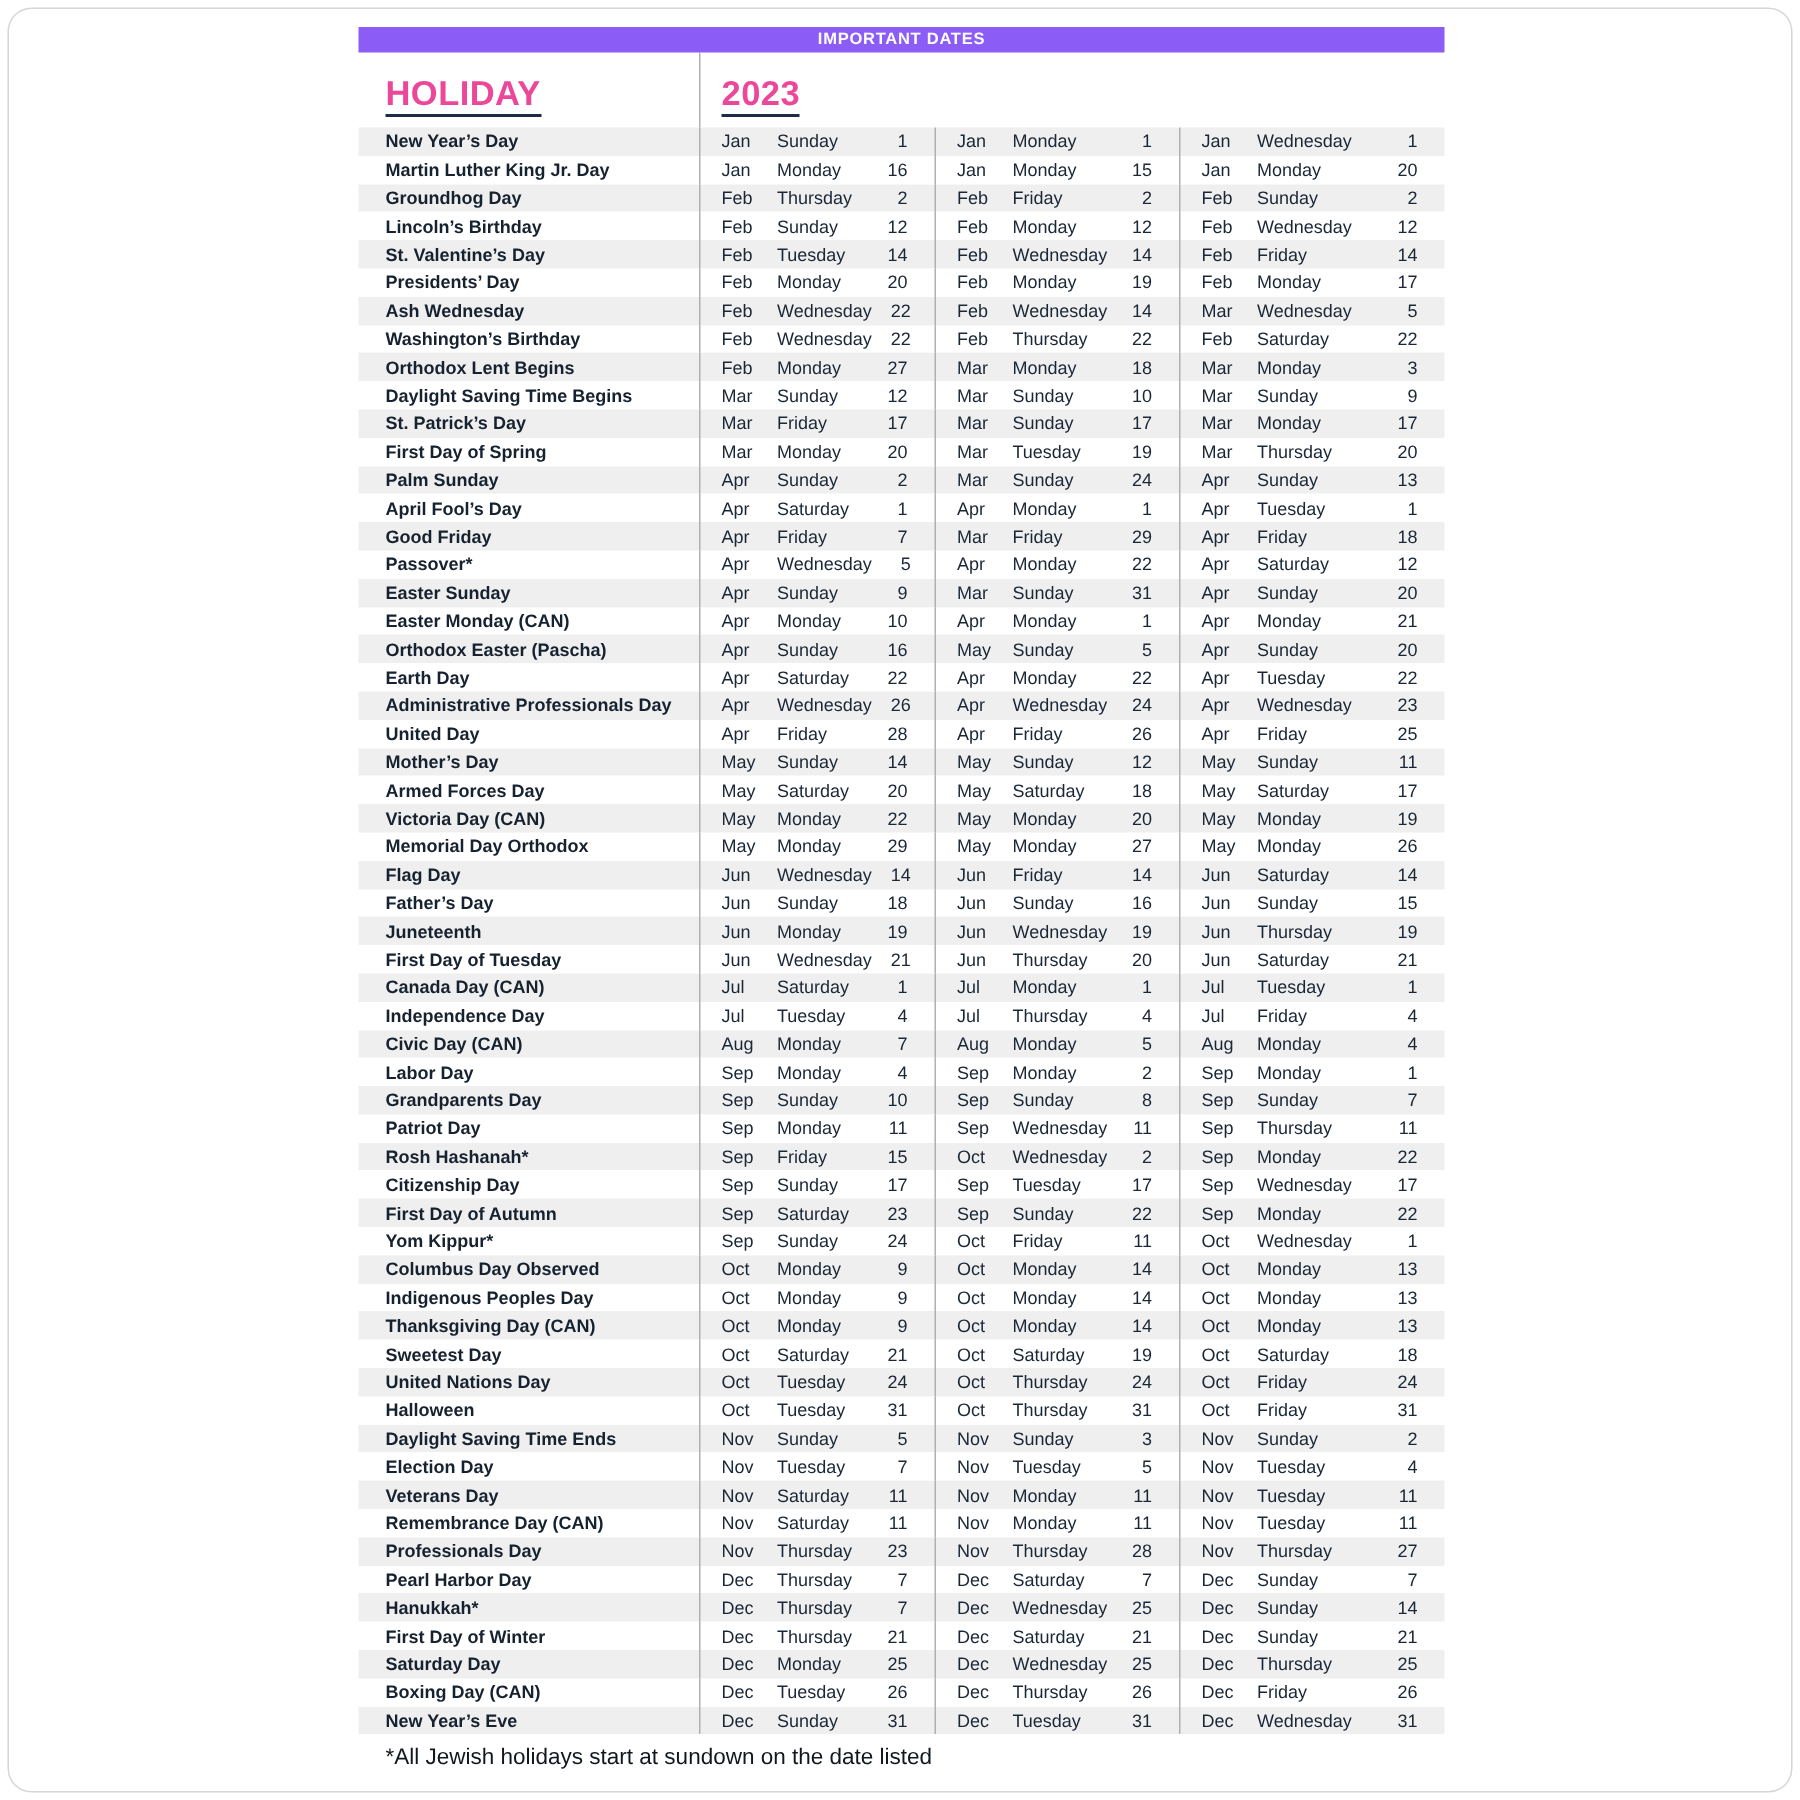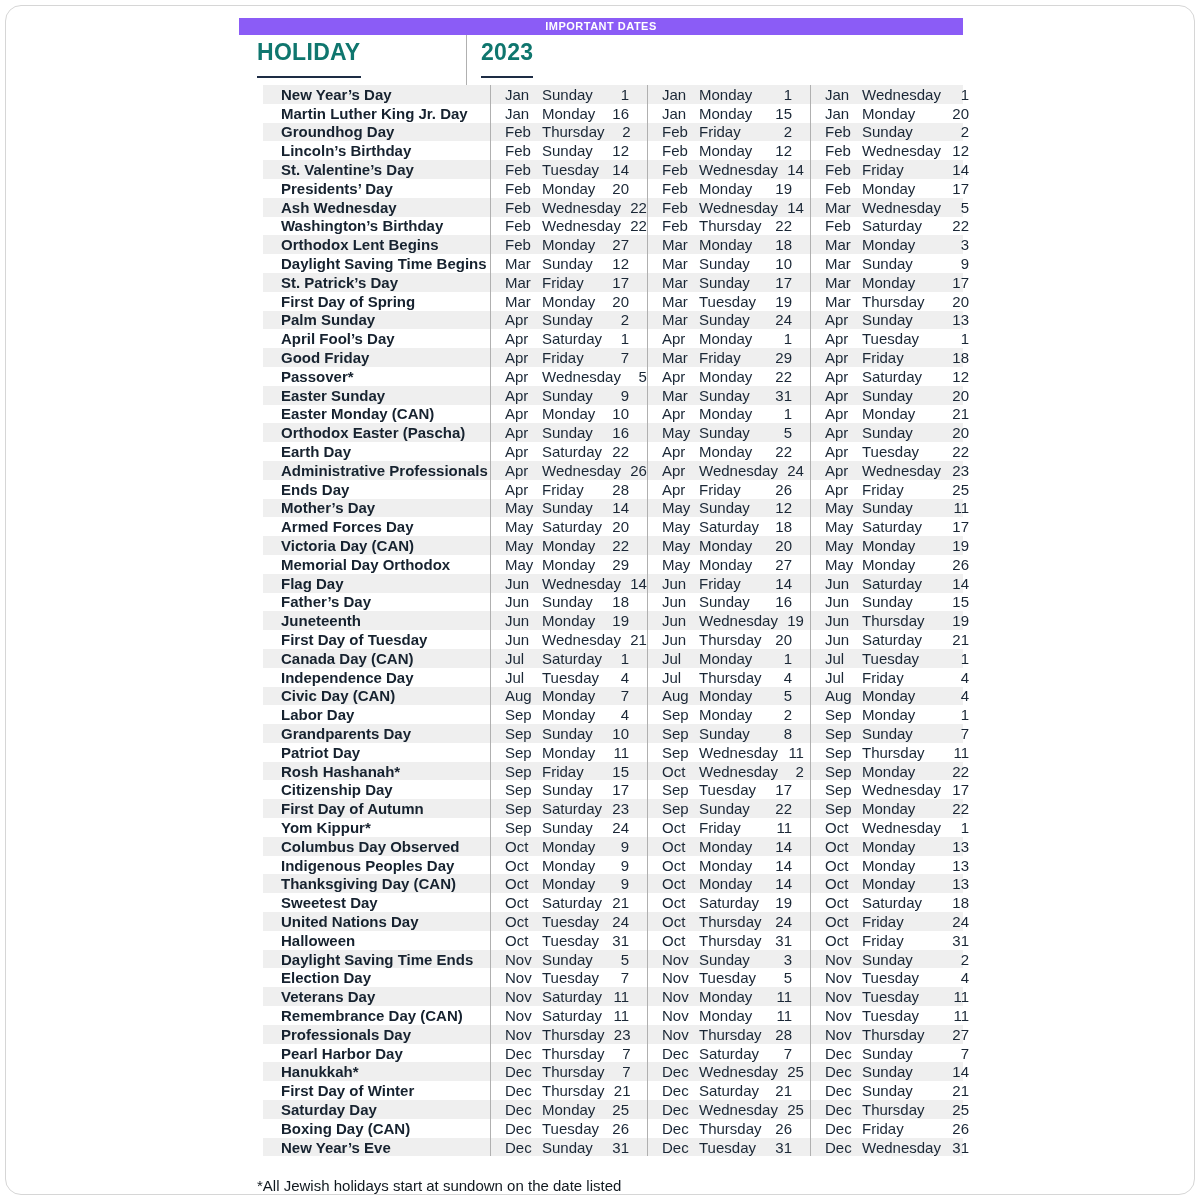--- a/index.html
+++ b/index.html
@@ -11,36 +11,36 @@
     height: 17px; line-height: 17px; background: #8b5cf6; color: #ffffff;
     text-align: center; font-size: 11px; font-weight: bold; letter-spacing: 0.5px;
   }
   .header-row {
     display: grid; grid-template-columns: 227px 157px 163px 177px;
     height: 50px; align-items: end;
   }
   .hcell { border-left: 1px solid #b0b0b0; height: 100%; display: flex; align-items: flex-end; padding: 0 0 7px 14px; }
   .hcell:first-child { border-left: none; padding-left: 18px; }
   .hcell .htext {
-    font-size: 23px; font-weight: bold; color: #0f766e; letter-spacing: 0.3px;
-    border-bottom: 2px solid #1d2c44; padding-bottom: 12px; line-height: 1.05;
+    font-size: 23px; font-weight: bold; color: #ec4899; letter-spacing: 0.3px;
+    border-bottom: 2px solid #1d2c44; padding-bottom: 2px; line-height: 1.05;
   }
   .tbody .row {
     display: grid; grid-template-columns: 227px 157px 163px 177px;
-    height: 18.8px; align-items: center; font-size: 15px; color: #1a2736; margin-left: 24px;
+    height: 18.8px; align-items: center; font-size: 12px; color: #1a2736;
   }
   .tbody .row:nth-child(odd) { background: #efefef; }
   .holiday { font-weight: bold; padding-left: 18px; white-space: nowrap; overflow: hidden; color: #16222f; }
   .ycell {
     border-left: 1px solid #b0b0b0; height: 100%;
     display: grid; grid-template-columns: 37px 1fr 26px; align-items: center;
     padding: 0 18px 0 14px;
   }
   .ycell .dt { text-align: right; }
-  .footnote { margin-top: 21px; padding-left: 18px; font-size: 15px; color: #10181f; }
+  .footnote { margin-top: 7px; padding-left: 18px; font-size: 15px; color: #10181f; }
 </style>
 </head>
 <body>
 
 <div class="frame"></div>
 
 <div class="card">
 
   <div class="banner">IMPORTANT DATES</div>
 
@@ -447,21 +447,21 @@
       <span class="dt">24</span>
     </div>
     <div class="ycell">
       <span class="mo">Apr</span>
       <span class="wd">Wednesday</span>
       <span class="dt">23</span>
     </div>
   </div>
 
   <div class="row">
-    <div class="holiday">Ends Day</div>
+    <div class="holiday">United Day</div>
     <div class="ycell">
       <span class="mo">Apr</span>
       <span class="wd">Friday</span>
       <span class="dt">28</span>
     </div>
     <div class="ycell">
       <span class="mo">Apr</span>
       <span class="wd">Friday</span>
       <span class="dt">26</span>
     </div>

